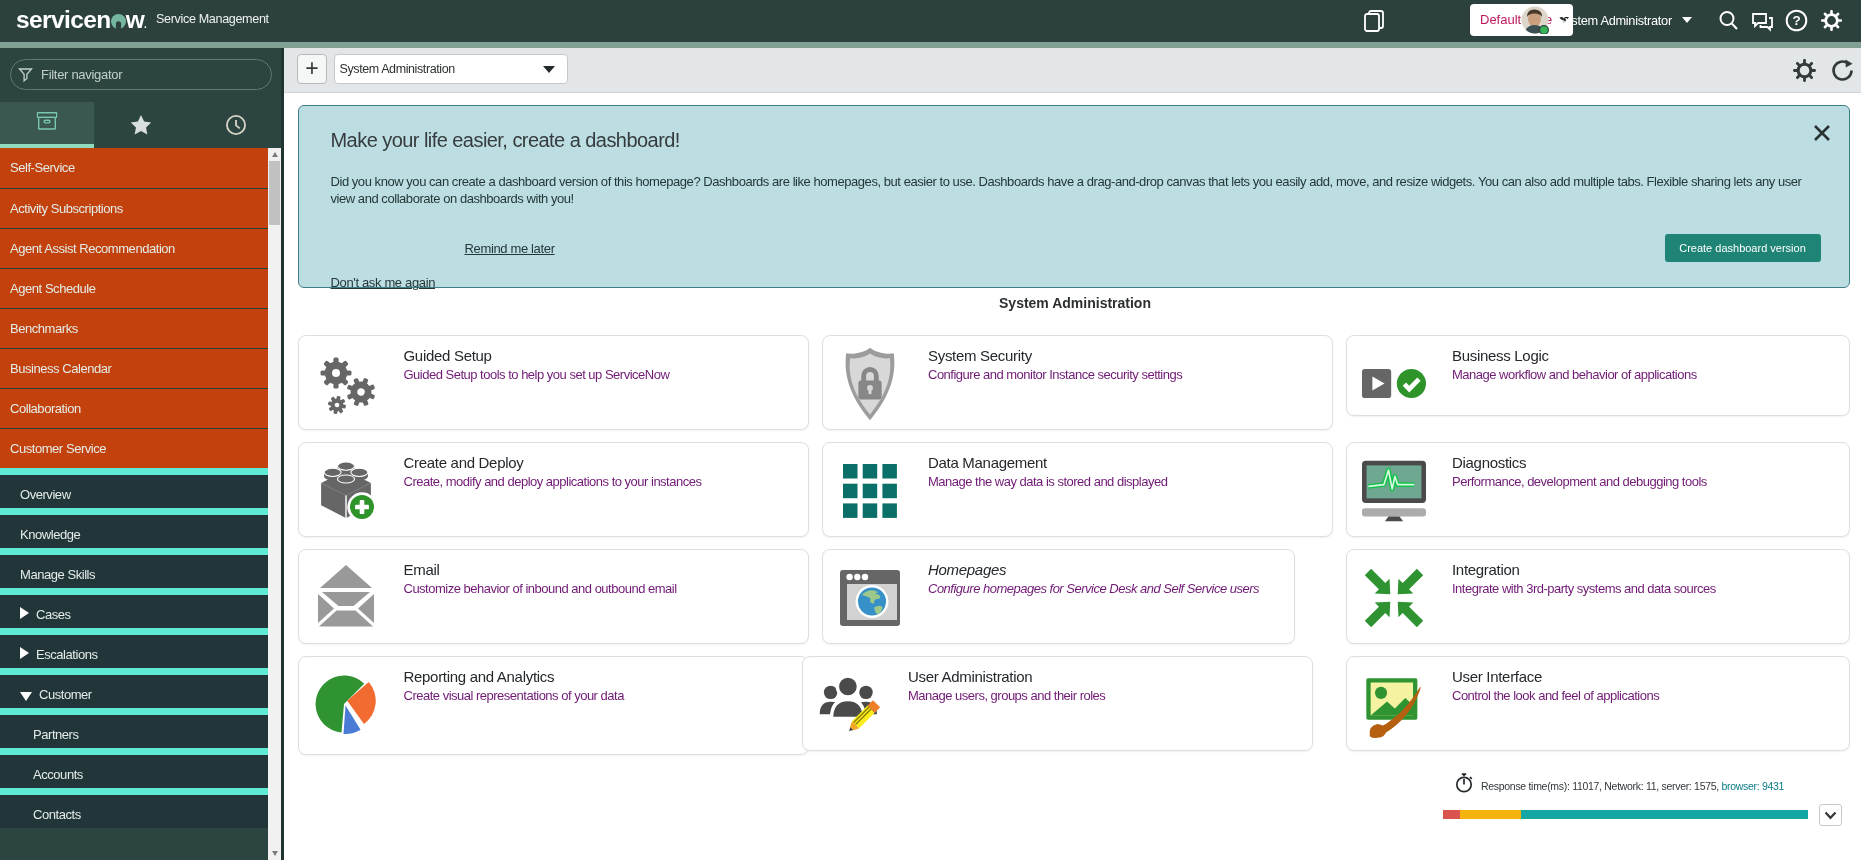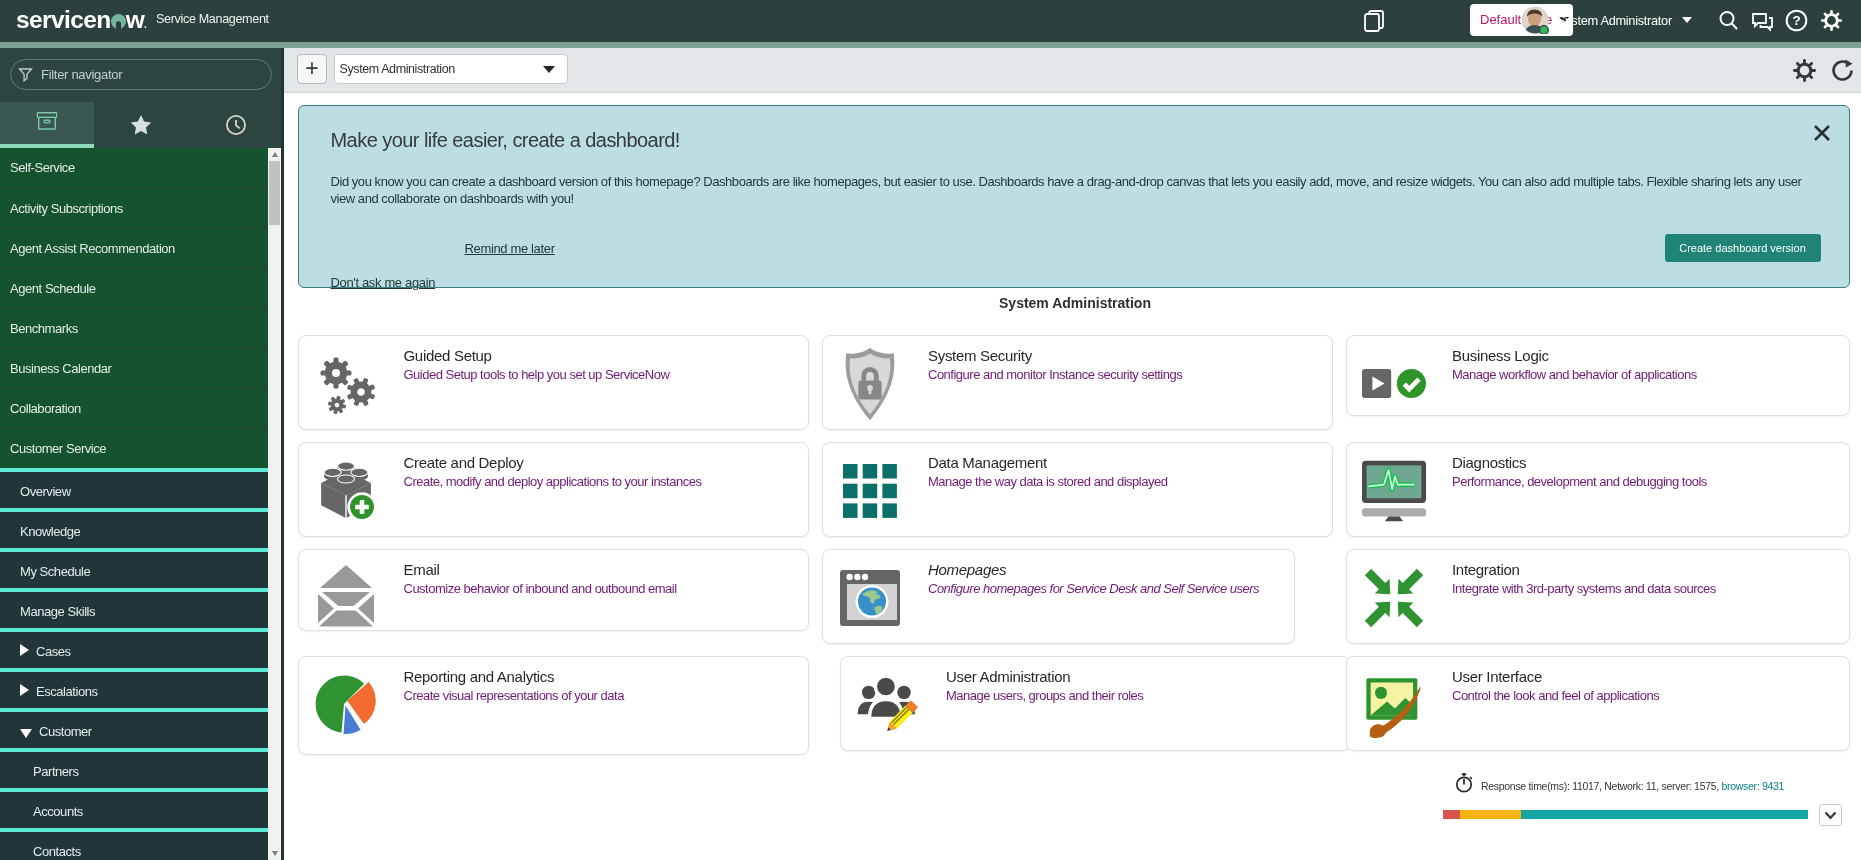--- a/index.html
+++ b/index.html
@@ -23,22 +23,22 @@
 
 #sbar { position:absolute; left:0; top:48px; width:284px; height:812px; background:#2c4540; border-right:3px solid #203431; }
 #filt { position:absolute; left:10px; top:11px; width:262px; height:31px; border:1px solid #5e7a74; border-radius:16px; }
 #filt .ph { position:absolute; left:30px; top:7px; font-size:13px; letter-spacing:-0.3px; color:#c3cfcc; }
 #tabs { position:absolute; left:0; top:54px; width:284px; height:46px; }
 .tab { position:absolute; top:0; width:94.3px; height:46px; }
 .tab.act { background:#3b5751; border-bottom:4px solid #8fd9be; }
 .tab svg { position:absolute; left:50%; top:50%; transform:translate(-50%,-50%); }
 .tab.act svg { margin-top:-2px; }
 #menu { position:absolute; left:0; top:100px; width:268px; height:712px; overflow:hidden; }
-.mi { position:relative; width:268px; height:40px; line-height:40px; font-size:13px; letter-spacing:-0.45px; color:#e3ece9; padding-left:10px; background:#14532d; border-top:1px solid #24403c; white-space:nowrap; }
-.mi.dark { background:#223639; border-top:4px solid #5eead4; }
+.mi { position:relative; width:268px; height:40px; line-height:40px; font-size:13px; letter-spacing:-0.45px; color:#e3ece9; padding-left:10px; background:#c2410c; border-top:1px solid #24403c; white-space:nowrap; }
+.mi.dark { background:#223639; border-top:7px solid #5eead4; }
 .mi.l2 { padding-left:20px; }
 .mi.l3 { padding-left:33px; }
 .mi .tri { display:inline-block; width:0; height:0; margin-right:7px; }
 .tri.r { border-top:6px solid transparent; border-bottom:6px solid transparent; border-left:9px solid #fff; }
 .tri.d { border-left:6px solid transparent; border-right:6px solid transparent; border-top:9px solid #fff; position:relative; top:2px; }
 
 #sscroll { position:absolute; left:268px; top:100px; width:13px; height:712px; background:#f1f1f1; }
 #sthumb { position:absolute; left:1px; top:10px; width:11px; height:67px; background:#c1c1c1; }
 .sarr { position:absolute; left:0; width:13px; height:13px; background:#f1f1f1; }
 .sarr.up { top:0; } .sarr.dn { bottom:0; }
@@ -168,21 +168,20 @@
     <div class="mi" style="border-top:none;">Self-Service</div>
     <div class="mi">Activity Subscriptions</div>
     <div class="mi">Agent Assist Recommendation</div>
     <div class="mi">Agent Schedule</div>
     <div class="mi">Benchmarks</div>
     <div class="mi">Business Calendar</div>
     <div class="mi">Collaboration</div>
     <div class="mi">Customer Service</div>
     <div class="mi dark l2">Overview</div>
     <div class="mi dark l2">Knowledge</div>
-    <div class="mi dark l2">My Schedule</div>
     <div class="mi dark l2">Manage Skills</div>
     <div class="mi dark l2"><span class="tri r"></span>Cases</div>
     <div class="mi dark l2"><span class="tri r"></span>Escalations</div>
     <div class="mi dark l2"><span class="tri d"></span>Customer</div>
     <div class="mi dark l3">Partners</div>
     <div class="mi dark l3">Accounts</div>
     <div class="mi dark l3">Contacts</div>
   </div>
   <div id="sscroll">
     <div id="sthumb"></div>
@@ -343,21 +342,21 @@
             <path d="M7 28 L24 26 L29 10 L33 31 L36 17 L39 26 L57 26" fill="none" stroke="#12c24a" stroke-width="5" stroke-linejoin="round"></path>
             <path d="M7 28 L24 26 L29 10 L33 31 L36 17 L39 26 L57 26" fill="none" stroke="#d9f8e3" stroke-width="1.8" stroke-linejoin="round"></path>
             <rect x="0" y="52" width="70" height="9" rx="3" fill="#acacac"></rect>
             <path d="M29 61 h12 l4 5 h-20 z" fill="#4a4a4a"></path>
           </svg>
         </div>
       <div class="t">Diagnostics</div>
       <div class="d">Performance, development and debugging tools</div>
     </div>
 
-    <div class="card" style="left:13.5px;top:455px;width:511.5px;height:82px;">
+    <div class="card" style="left:13.5px;top:455px;width:511.5px;height:95px;">
       <div class="ic">
           <svg width="58" height="67" viewBox="0 0 58 67">
             <g fill="#999">
               <path d="M29 1 L55 24 L3 24 Z"></path>
               <path d="M1 30 L17 44.5 L1 59 Z"></path>
               <path d="M57 30 L41 44.5 L57 59 Z"></path>
               <path d="M5 28 L53 28 L36.5 42 L21.5 42 Z"></path>
               <path d="M2 62.5 L56 62.5 L38.5 46.5 L19.5 46.5 Z"></path>
             </g>
           </svg>
@@ -413,21 +412,21 @@
       <div class="ic">
           <svg width="62" height="62" viewBox="0 0 62 62">
             <path d="M29 30 L49.2 9.8 A28.5 28.5 0 1 0 26.5 58.4 Z" fill="#2e9330"></path>
             <path d="M32.2 26.8 L53.7 8.1 A28.5 28.5 0 0 1 49 49.9 Z" fill="#f26b30"></path>
             <path d="M30.5 31.5 L45.6 55.7 A28.5 28.5 0 0 1 28.5 59.9 Z" fill="#4a7cd6"></path>
           </svg>
         </div>
       <div class="t">Reporting and Analytics</div>
       <div class="d">Create visual representations of your data</div>
     </div>
-    <div class="card" style="left:556px;top:562px;width:511px;height:95px;">
+    <div class="card" style="left:518px;top:562px;width:511px;height:95px;">
       <div class="ic">
           <svg width="76" height="74" viewBox="0 0 76 74">
             <g fill="#4a4a4a">
               <circle cx="15" cy="22" r="8"></circle>
               <path d="M2 48 Q2 33 15 33 Q24 33 27 39 L27 48 Z"></path>
               <circle cx="57" cy="22" r="8"></circle>
               <path d="M45 39 Q48 33 57 33 Q70 33 70 48 L45 48 Z"></path>
             </g>
             <g fill="#4a4a4a" stroke="#fff" stroke-width="4">
               <circle cx="35.5" cy="15" r="12.5"></circle>

